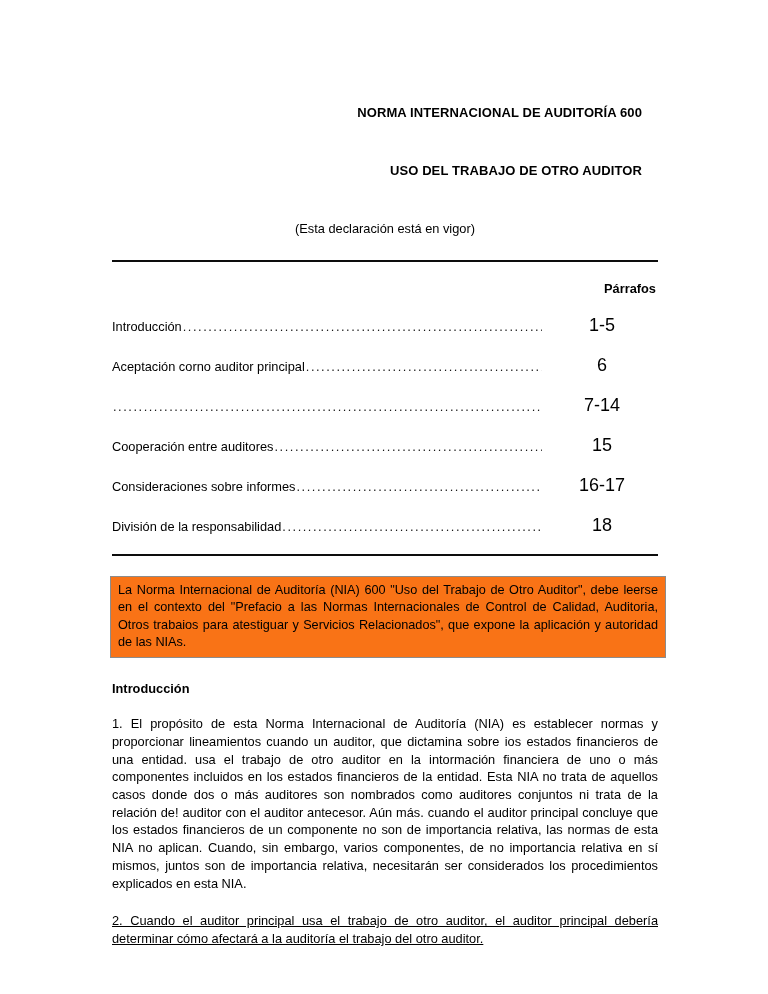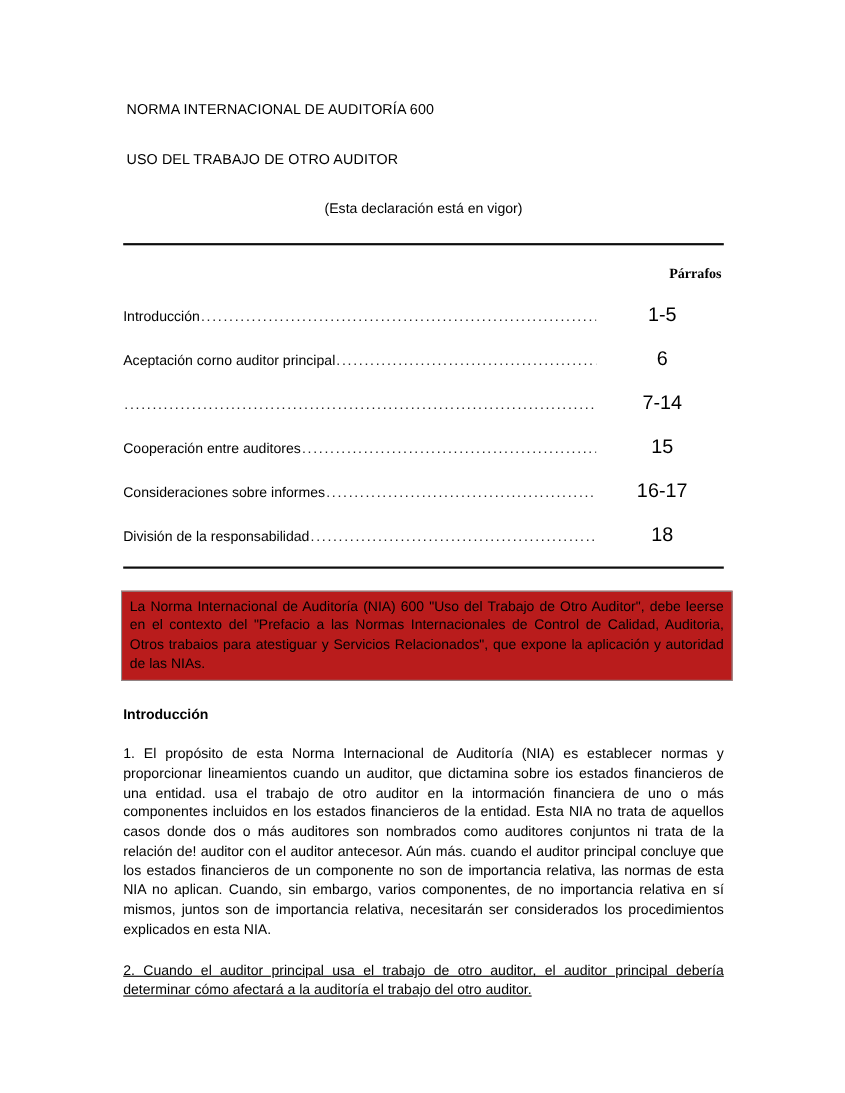--- a/index.html
+++ b/index.html
@@ -26,25 +26,25 @@
 
   .content {
     position: absolute;
     left: 112px;
     top: 0;
     width: 546px;
   }
 
   
   .doc-title {
-    text-align: left;
-    font-weight: normal;
+    text-align: right;
+    font-weight: bold;
     font-size: 13.0px;
     letter-spacing: 0.1px;
-    margin: 3px;
+    margin: 16px;
   }
   .title-1 { padding-top: 89px; }
   .title-2 { padding-top: 27px; }
 
   .subtitle {
     text-align: center;
     font-size: 12.8px;
     margin: 0;
     padding-top: 27px;
   }
@@ -72,21 +72,20 @@
   .toc {
     width: 546px;
     margin: 0;
   }
   .toc-header {
     text-align: right;
     font-weight: bold;
     font-size: 12.8px;
     padding-top: 19px;
     padding-right: 2px;
-    font-family: Liberation Serif, serif;
   }
   .toc-row {
     display: flex;
     align-items: baseline;
     font-size: 12.8px;
     margin-top: 19px;
     white-space: nowrap;
   }
   .toc-row:first-of-type { margin-top: 22px; }
   .toc-label {
@@ -109,21 +108,21 @@
   }
 
   
   .note-box {
     box-sizing: border-box;
     width: 556px;
     margin-top: 20px;
     margin-left: -2px;
     border: 1px solid #8c8c8c;
     padding: 5px 7px 6px 7px;
-    background: #b91c1c;
+    background: #f97316;
   }
   .note-box p {
     margin: 0;
     font-size: 12.7px;
     line-height: 1.36;
     text-align: justify;
     text-justify: inter-word;
   }
 
   

